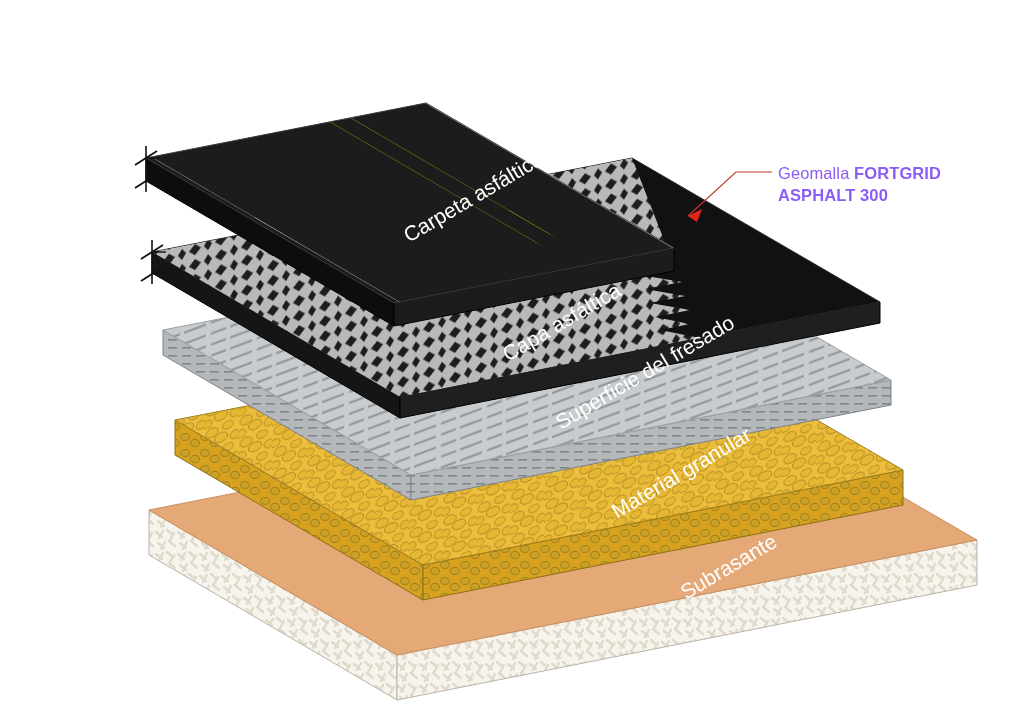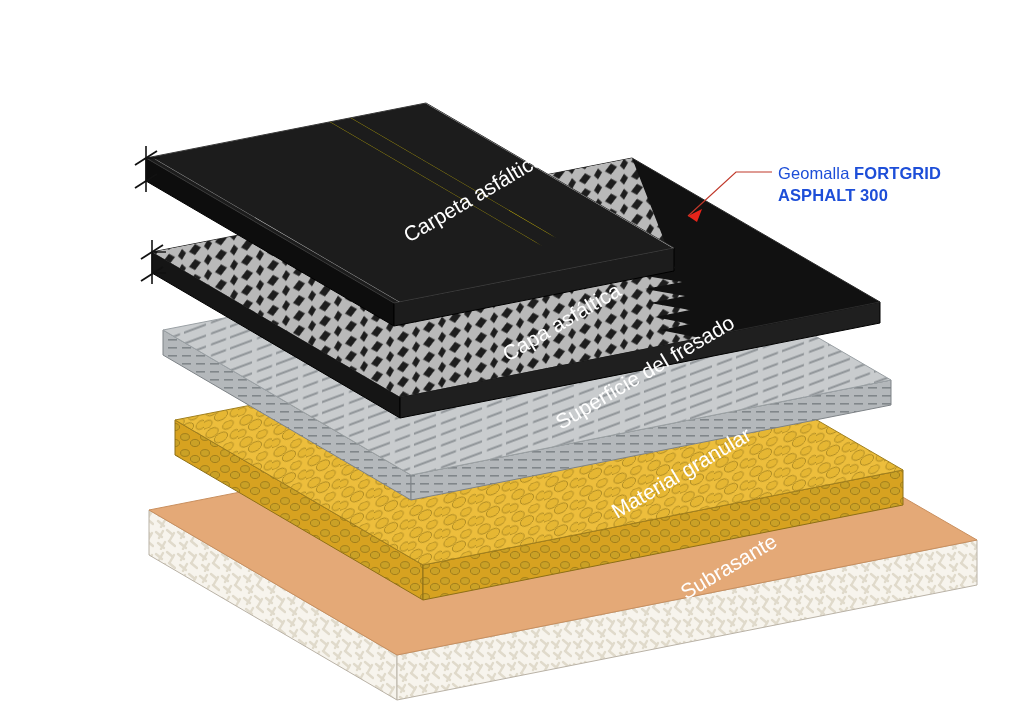--- a/index.html
+++ b/index.html
@@ -2,21 +2,21 @@
 <html><head>
 <meta charset="utf-8">
 <style>
   html,body{margin:0;padding:0;background:#ffffff;}
   body{width:1024px;height:710px;position:relative;overflow:hidden;
        font-family:"Liberation Sans",sans-serif;}
   #stage{position:absolute;left:0;top:0;width:1024px;height:710px;}
   svg{display:block;}
   .lbl{font-family:"Liberation Sans",sans-serif;}
   .callout-text{position:absolute;left:778px;top:163px;width:240px;
-      font-size:16.5px;color:#1d4ed8;line-height:1.32;letter-spacing:.1px;}
+      font-size:16.5px;color:#8b5cf6;line-height:1.32;letter-spacing:.1px;}
   .callout-text b{font-weight:bold;}
 </style>
 </head>
 <body>
 
 <div id="stage">
 
 <svg width="1024" height="710" viewBox="0 0 1024 710">
   <defs>
 

